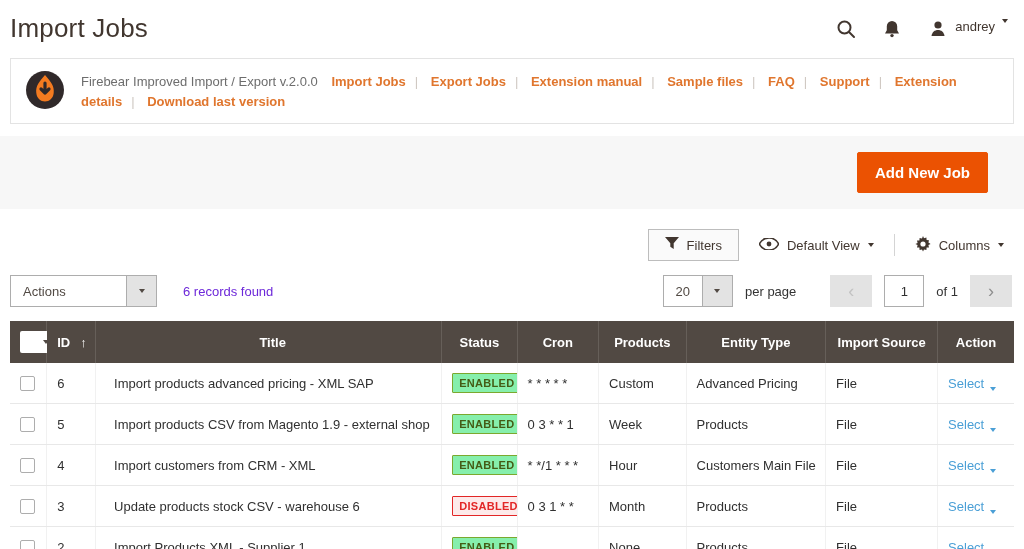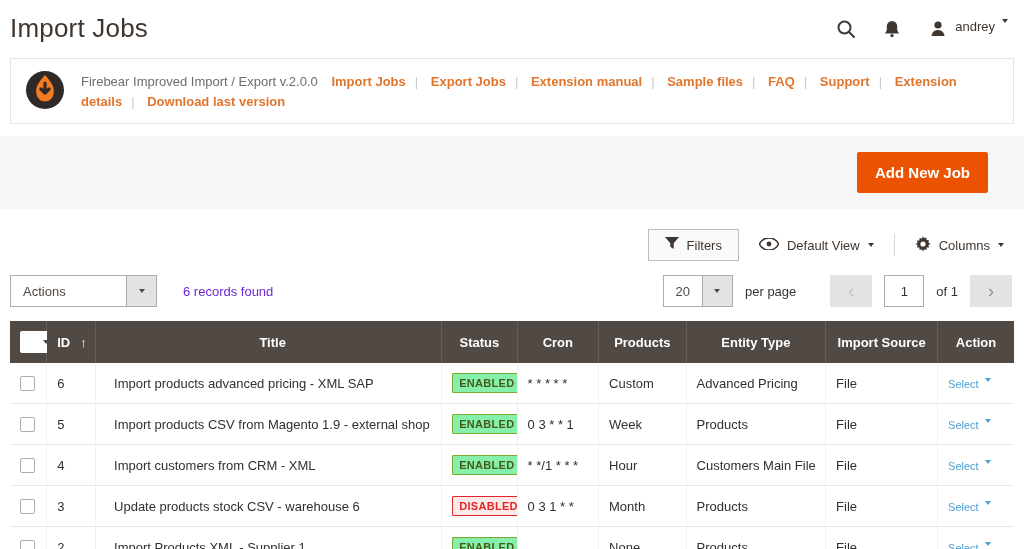--- a/index.html
+++ b/index.html
@@ -84,22 +84,22 @@
   .sort-arrow{ margin-left:10px; font-weight:normal; }
   .select-all{ width:34px; height:22px; background:#fff; border-radius:2px;
     display:flex; align-items:center; justify-content:flex-end; padding-right:5px;
     color:#514943; cursor:pointer; }
   .row-check{ appearance:none; -webkit-appearance:none; width:15px; height:15px;
     border:1px solid #adadad; border-radius:2px; background:#fff; cursor:pointer; vertical-align:middle; }
   .badge{ display:inline-block; font-size:11px; font-weight:bold; padding:3px 6px;
     border:1px solid; border-radius:1px; letter-spacing:.3px; }
   .badge.enabled{ background:#86efac; border-color:#7ba82e; color:#445c15; }
   .badge.disabled{ background:#fdeaea; border-color:#e22626; color:#e22626; }
-  .action-link{ color:#4a9fd6; text-decoration:none; font-size:11px; cursor:pointer;
-    display:inline-flex; align-items:flex-start; gap:6px; }
+  .action-link{ color:#4a9fd6; text-decoration:none; font-size:13px; cursor:pointer;
+    display:inline-flex; align-items:flex-end; gap:6px; }
 </style>
 </head>
 <body>
 
 <div class="page-header">
   <h1 class="page-title">Import Jobs</h1>
   <div class="header-right">
     <span class="hdr-icon">
       <svg viewBox="0 0 20 20" width="20" height="20">
           <circle cx="8.5" cy="8.5" r="6" fill="none" stroke="#41362f" stroke-width="2"></circle>

